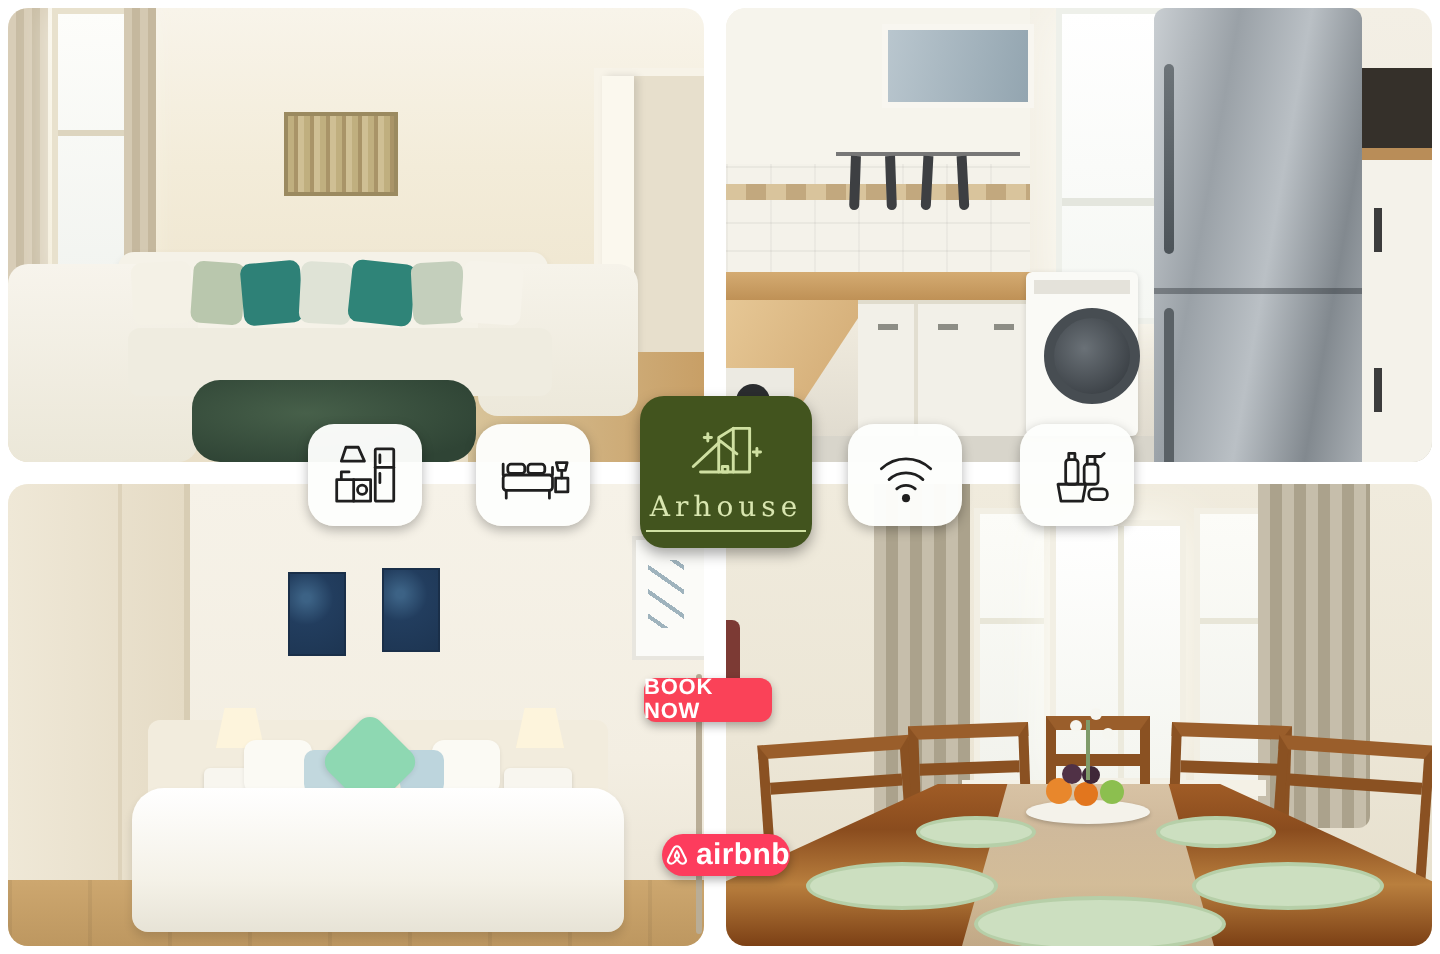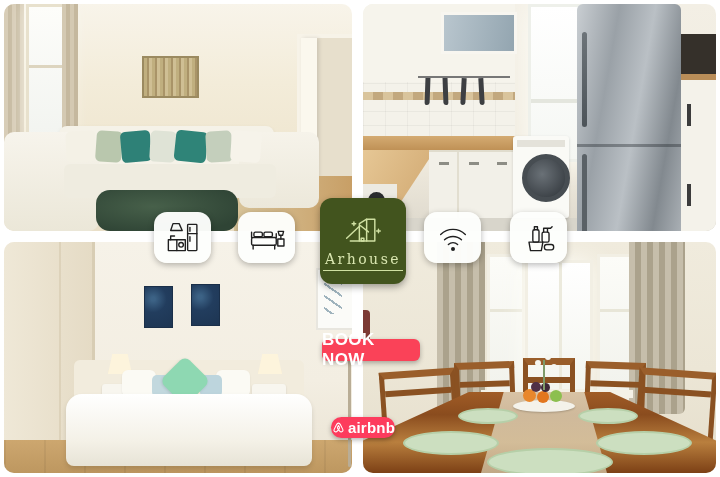--- a/index.html
+++ b/index.html
@@ -175,29 +175,29 @@
   .petal{width:6px;height:6px;border-radius:50%;background:#f6f6f0;}
   .pe1{left:172px;top:118px;} .pe2{left:182px;top:112px;} .pe3{left:188px;top:122px;}
 
   
   .amenity{position:absolute;top:212px;width:57px;height:51px;border-radius:13px;
     background:rgba(253,254,252,.97);box-shadow:0 2px 6px rgba(0,0,0,.28);
     display:flex;align-items:center;justify-content:center;}
   .amenity svg{stroke:#1f1f1f;fill:none;stroke-width:1.8;stroke-linecap:round;stroke-linejoin:round;}
   .bdg1{left:154px;} .bdg2{left:238px;} .bdg3{left:424px;} .bdg4{left:510px;}
 
-  .logo{position:absolute;left:320px;top:198px;width:86px;height:86px;border-radius:12px;
+  .logo{position:absolute;left:320px;top:198px;width:86px;height:76px;border-radius:12px;
     background:#42541e;box-shadow:0 3px 7px rgba(0,0,0,.35);
     display:flex;flex-direction:column;align-items:center;justify-content:center;gap:1px;}
   .logo svg{stroke:#cfe0a2;fill:none;stroke-width:1.6;stroke-linecap:round;stroke-linejoin:round;}
   .logo-text{font-family:"DejaVu Serif", serif;color:#d9e6b0;font-size:14px;letter-spacing:2.5px;
     border-bottom:1px solid #cfe0a2;padding:0 2px 2px 2px;line-height:1.1;}
 
-  .cta{position:absolute;left:322px;top:339px;width:98px;height:22px;border-radius:6px;
-    background:#fa4258;color:#fff;font-weight:bold;font-size:17px;letter-spacing:.4px;
+  .cta{position:absolute;left:322px;top:339px;width:64px;height:22px;border-radius:6px;
+    background:#fa4258;color:#fff;font-weight:bold;font-size:11px;letter-spacing:.4px;
     display:flex;align-items:center;justify-content:center;box-shadow:0 2px 5px rgba(0,0,0,.3);
     cursor:pointer;}
   .pill{position:absolute;left:331px;top:417px;width:64px;height:21px;border-radius:11px;
     background:#fd3c5d;display:flex;align-items:center;justify-content:center;gap:2px;
     box-shadow:0 2px 5px rgba(0,0,0,.3);cursor:pointer;}
   .pill svg{stroke:#fff;fill:none;stroke-width:1.7;}
   .pill-text{color:#fff;font-weight:bold;font-size:15px;letter-spacing:.2px;}
 </style>
 </head>
 <body>

